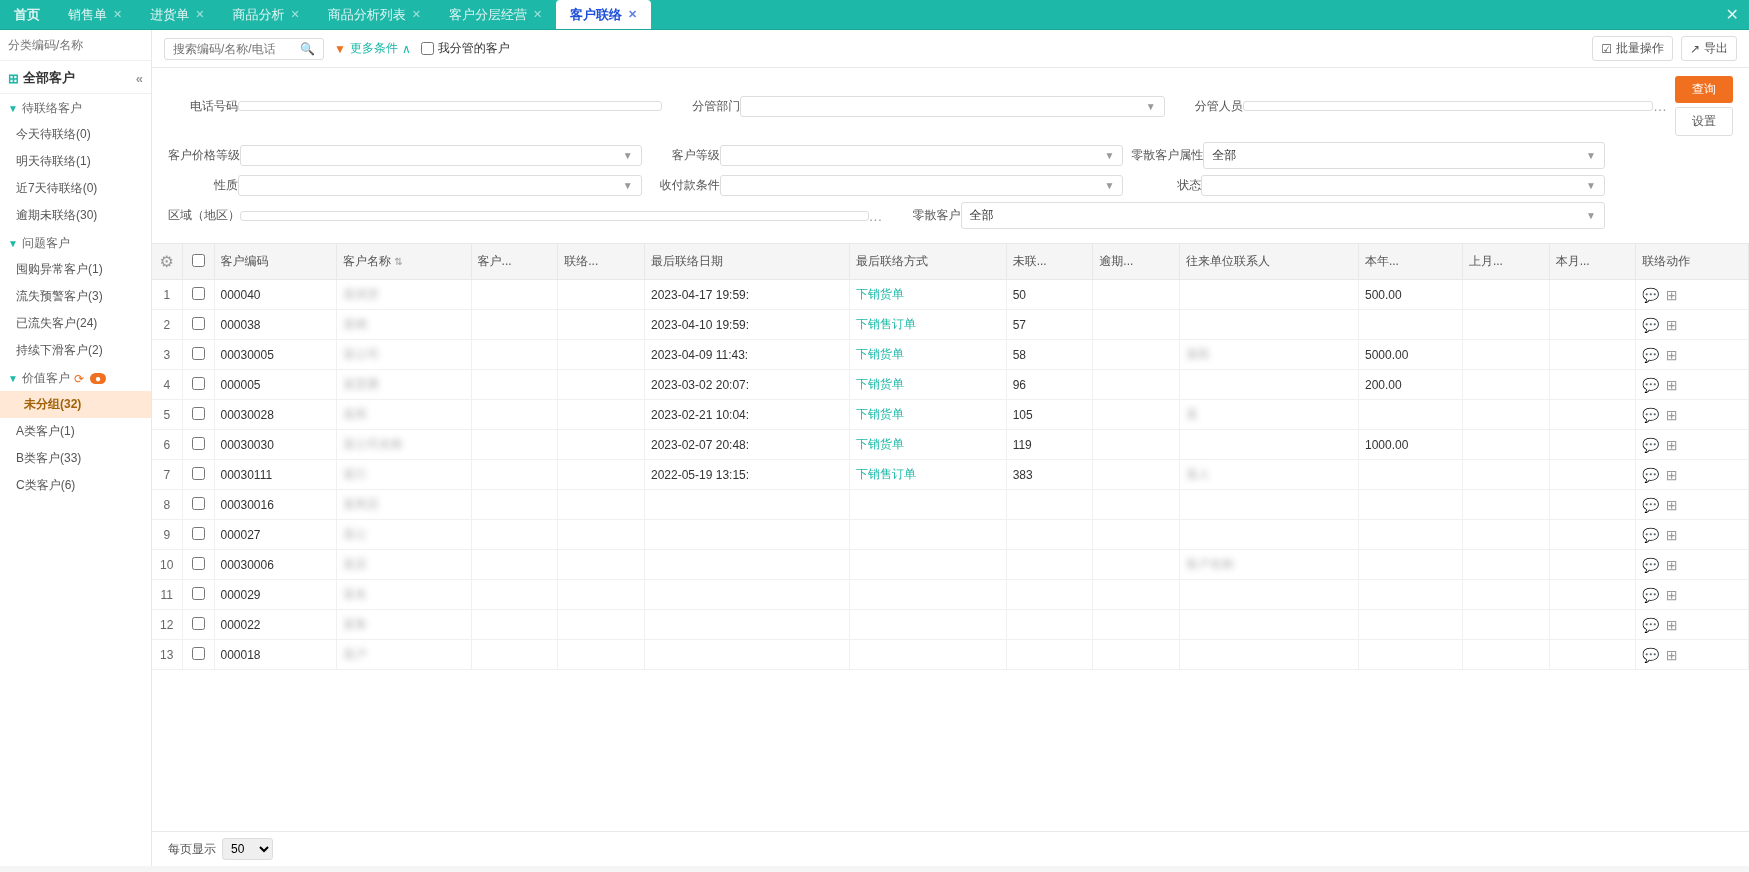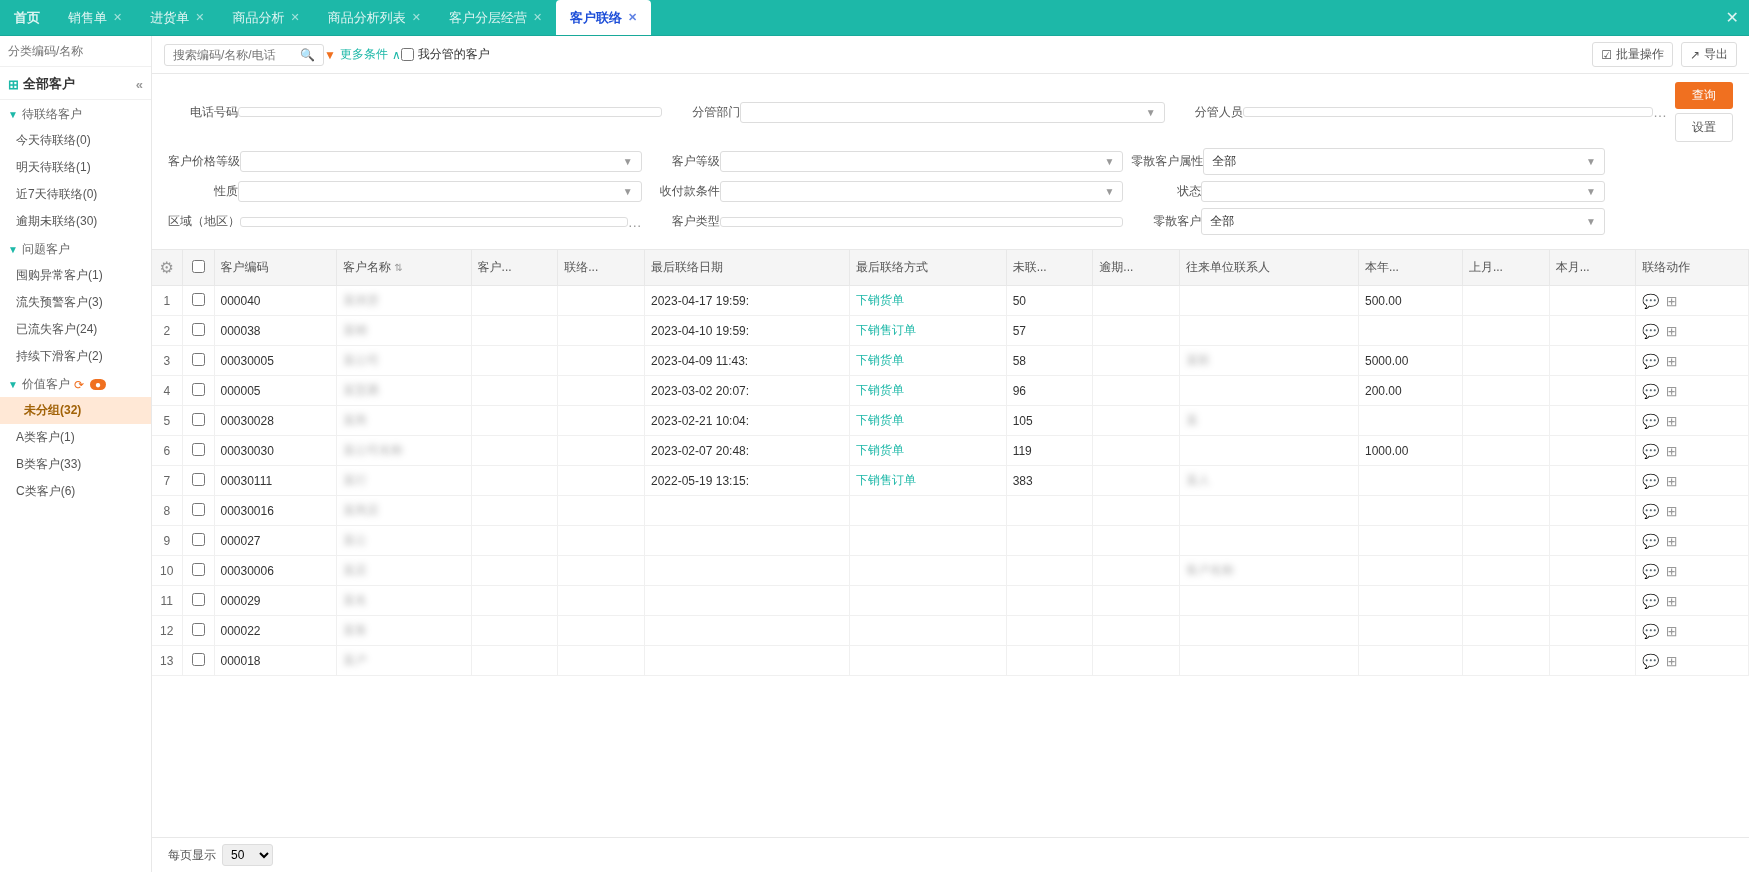--- a/index.html
+++ b/index.html
@@ -1,21 +1,21 @@
 <!DOCTYPE html>
 <html><head>
   <meta charset="utf-8">
   <style>
     * { box-sizing: border-box; margin: 0; padding: 0; }
     body { font-family: 'Microsoft YaHei', Arial, sans-serif; font-size: 12px; background: #f5f5f5; color: #333; overflow: hidden; }
 
     
     .tab-bar {
       display: flex; align-items: center;
-      background: #1db8a8; height: 36px;
+      background: #1db8a8; height: 30px;
       border-bottom: 1px solid #18a99a;
     }
     .tab-item {
       display: flex; align-items: center;
       padding: 0 14px; height: 100%; cursor: pointer;
       color: rgba(255,255,255,0.85); font-size: 13px; white-space: nowrap;
       position: relative;
     }
     .tab-item.active {
       background: #fff; color: #1d4ed8; font-weight: bold;
@@ -76,21 +76,21 @@
     .sidebar-subsection .arrow { color: #1db8a8; font-size: 10px; }
 
     
     .content-area {
       flex: 1; display: flex; flex-direction: column; overflow: hidden; background: #f5f5f5;
     }
 
     
     .filter-bar {
       display: flex; align-items: center; padding: 6px 12px;
-      background: #fff; border-bottom: 1px solid #e8e8e8; 
+      background: #fff; border-bottom: 1px solid #e8e8e8; gap: 10px;
     }
     .filter-search {
       display: flex; align-items: center; border: 1px solid #ddd;
       border-radius: 3px; padding: 3px 8px; gap: 4px; width: 160px;
     }
     .filter-search input { border: none; outline: none; font-size: 12px; width: 100%; }
     .filter-btn {
       display: flex; align-items: center; gap: 4px;
       color: #1db8a8; cursor: pointer; font-size: 12px;
     }
@@ -404,24 +404,20 @@
           </div>
         </div>
         <div style="width:120px;"></div>
       </div>
 
       <div class="adv-filter-row">
         <div class="adv-filter-field">
           <span class="adv-field-label">区域（地区）</span>
           <div class="adv-field-input" style="flex:1;"></div>
           <span class="adv-field-dots">…</span>
-        </div>
-        <div class="adv-filter-field">
-          <span class="adv-field-label">客户类型</span>
-          <div class="adv-field-input"></div>
         </div>
         <div class="adv-filter-field">
           <span class="adv-field-label">零散客户</span>
           <div class="adv-field-input">
             <span>全部</span>
               <span class="down-arrow">▼</span>
           </div>
         </div>
         <div style="width:120px;"></div>
       </div>

